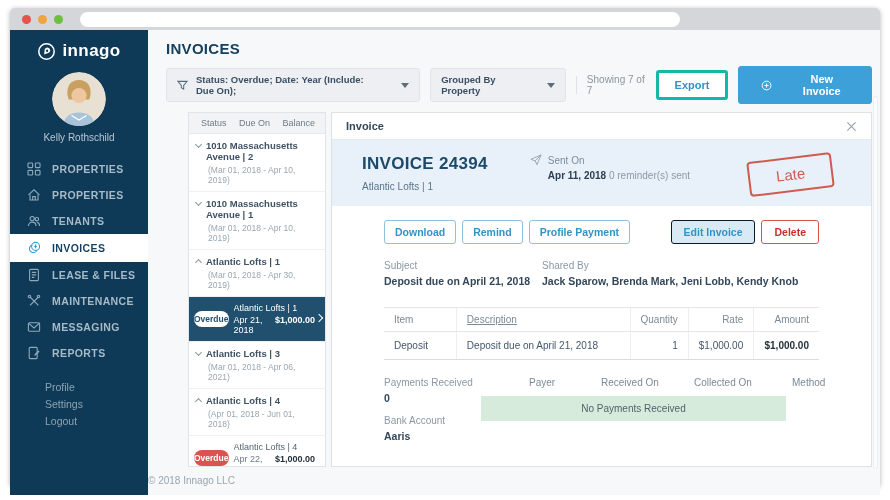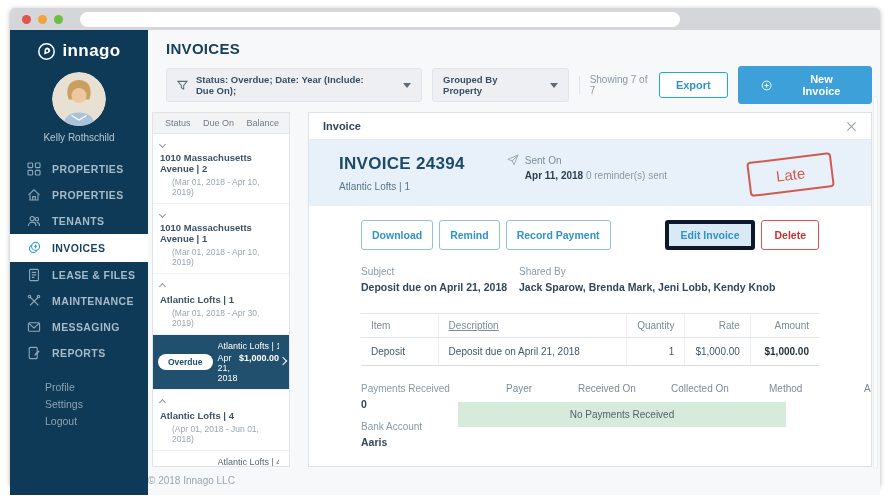--- a/index.html
+++ b/index.html
@@ -39,41 +39,41 @@
   .page-header h1 { font-size:15px; color:#16405e; letter-spacing:.3px; }
   .toolbar { display:flex; align-items:center; gap:10px; padding:2px 8px 8px 18px; }
   .chip { display:flex; align-items:center; gap:8px; background:#edeff2; border:1px solid #e2e4e8;
     border-radius:3px; padding:5px 10px; font-size:9.5px; font-weight:600; color:#3a4f63; cursor:pointer; }
   .chip .fico { color:#5a6b7a; display:inline-flex; }
   .caret { width:0; height:0; border-left:4px solid transparent; border-right:4px solid transparent;
     border-top:5px solid #5d6c7b; margin-left:16px; }
   .vdiv { width:1px; height:18px; background:#dfe2e6; }
   .showing { font-size:10px; color:#8a97a2; }
   .btn { border-radius:3px; font-size:11px; font-weight:600; cursor:pointer; font-family:inherit; }
-  .btn.export { background:#fff; border:1px solid #14b8a6; color:#3193c6; padding:6px 16px; margin-left:auto; }
+  .btn.export { background:#fff; border:3px solid #14b8a6; color:#3193c6; padding:6px 16px; margin-left:auto; }
   .btn.primary { background:#3da0d9; border:1px solid #3da0d9; color:#fff;
     display:flex; align-items:center; gap:22px; padding:6px 22px; }
   .btn.primary svg { width:13px; height:13px; }
 
-  .content { flex:1; display:flex; gap:18px; padding:0 8px 0 4px; min-height:0; }
+  .content { flex:1; display:flex; gap:5px; padding:0 8px 0 4px; min-height:0;margin-left:36px; }
 
   
   .list-panel { width:138px; flex-shrink:0; background:#fff; border:1px solid #e1e4e7; overflow:hidden; }
   .list-head { display:flex; justify-content:space-between; background:#f2f3f5;
     border-bottom:1px solid #e6e8ea; font-size:9px; color:#6d7c88; padding:5px 10px 5px 12px; }
   .group { border-bottom:1px solid #eef0f2; padding:6px 6px 6px 7px; cursor:pointer; }
-  .group-title { display:flex; align-items:flex-start; gap:5px; font-size:9.5px; font-weight:600; color:#3d5265;flex-direction:column; }
+  .group-title { display:flex; align-items:flex-start; gap:5px; font-size:9.5px; font-weight:600; color:#3d5265; }
   .chev { width:5px; height:5px; border-left:1.4px solid #8a97a2; border-bottom:1.4px solid #8a97a2;
     display:inline-block; margin-top:2px; flex-shrink:0; }
   .chev.down { transform:rotate(-45deg); }
   .chev.up { transform:rotate(135deg); margin-top:4px; }
   .group-range { font-size:8.5px; color:#9aa6b0; margin:3px 0 0 12px; }
   .inv-row { display:flex; align-items:center; gap:5px; padding:6px 10px 6px 5px;
     border-bottom:1px solid #eef0f2; cursor:pointer; position:relative; background:#fff; }
-  .pill { font-size:8.5px; font-weight:600; border-radius:9px; padding:3px 10px;
+  .pill { font-size:8.5px; font-weight:600; border-radius:9px; padding:3px 0;
     background:#d9534f; color:#fff; flex-shrink:0; }
   .inv-info { flex:1; min-width:0; }
   .inv-name { font-size:9px; color:#55646f; white-space:nowrap; overflow:hidden; }
   .inv-line2 { display:flex; justify-content:space-between; align-items:baseline; font-size:9px; margin-top:2px; }
   .inv-date { color:#6b7a87; }
   .inv-amt { font-weight:bold; color:#25313a; }
   .inv-row.selected { background:#20506e; }
   .inv-row.selected .pill { background:#fff; color:#20506e; }
   .inv-row.selected .inv-name, .inv-row.selected .inv-date, .inv-row.selected .inv-amt { color:#fff; }
   .row-chev { position:absolute; right:3px; top:50%; width:6px; height:6px; margin-top:-4px;
@@ -96,21 +96,21 @@
   .meta-label svg { width:12px; height:12px; color:#94a5b0; }
   .meta-value { margin-top:4px; margin-left:18px; color:#8a99a5; }
   .meta-value b { color:#2c3e50; }
   .late-note { color:#d9534f; }
   .stamp { margin-left:auto; margin-right:16px; margin-top:3px; transform:rotate(-7deg);
     border:2px solid #cf5b50; color:#cf5b50; border-radius:4px; padding:7px 26px; font-size:15px; }
 
   .detail-body { flex:1; padding:14px 52px 0; }
   .actions { display:flex; gap:6px; }
   .btn.small { font-size:10.5px; padding:5px 10px; background:#fff; border:1px solid #92bfdc; color:#3193c6; }
-  .btn.edit { margin-left:auto; background:#d9eaf5; border:4px solid #0f172a; color:#3193c6; padding:5px 12px; font-size:10.5px; }
+  .btn.edit { margin-left:auto; background:#d9eaf5; border:1px solid #0f172a; color:#3193c6; padding:5px 12px; font-size:10.5px; }
   .btn.delete { background:#fff; border:1px solid #d9534f; color:#c9302c; padding:5px 12px; font-size:10.5px; }
 
   .subj-row { display:flex; margin-top:16px; }
   .field-label { font-size:10px; color:#8a99a5; }
   .field-value { font-size:10.5px; font-weight:bold; color:#33475a; margin-top:3px; line-height:1.45; }
   .subject-col { width:158px; flex-shrink:0; }
   .shared-col .field-value { max-width:268px; }
 
   table.items { width:100%; border-collapse:collapse; margin-top:18px; }
   table.items th { font-size:10px; font-weight:normal; color:#7b8a96; text-align:left;
@@ -340,20 +340,27 @@
                   <div class="inv-name">Atlantic Lofts | 1</div>
                   <div class="inv-line2">
                     <span class="inv-date">Apr 21, 2018</span>
                     <span class="inv-amt">$1,000.00</span>
                   </div>
                 </div>
                 <span class="row-chev"></span>
               </div>
               <div class="group">
                 <div class="group-title">
+                  <span class="chev down"></span>
+                  <span>Atlantic Lofts | 3</span>
+                </div>
+                <div class="group-range">(Mar 01, 2018 - Apr 06, 2021)</div>
+              </div>
+              <div class="group">
+                <div class="group-title">
                   <span class="chev up"></span>
                   <span>Atlantic Lofts | 4</span>
                 </div>
                 <div class="group-range">(Apr 01, 2018 - Jun 01, 2018)</div>
               </div>
               <div class="inv-row">
                 <span class="pill">Overdue</span>
                 <div class="inv-info">
                   <div class="inv-name">Atlantic Lofts | 4</div>
                   <div class="inv-line2">
@@ -395,21 +402,21 @@
                 <span>0 reminder(s) sent</span>
               </div>
             </div>
             <div class="stamp">Late</div>
           </div>
 
           <div class="detail-body">
             <div class="actions">
               <button class="btn small">Download</button>
               <button class="btn small">Remind</button>
-              <button class="btn small">Record Payment</button>
+              <button class="btn small">Profile Payment</button>
               <button class="btn edit">Edit Invoice</button>
               <button class="btn delete">Delete</button>
             </div>
 
             <div class="subj-row">
               <div class="subject-col">
                 <div class="field-label">Subject</div>
                 <div class="field-value">Deposit due on April 21, 2018</div>
               </div>
               <div class="shared-col">

